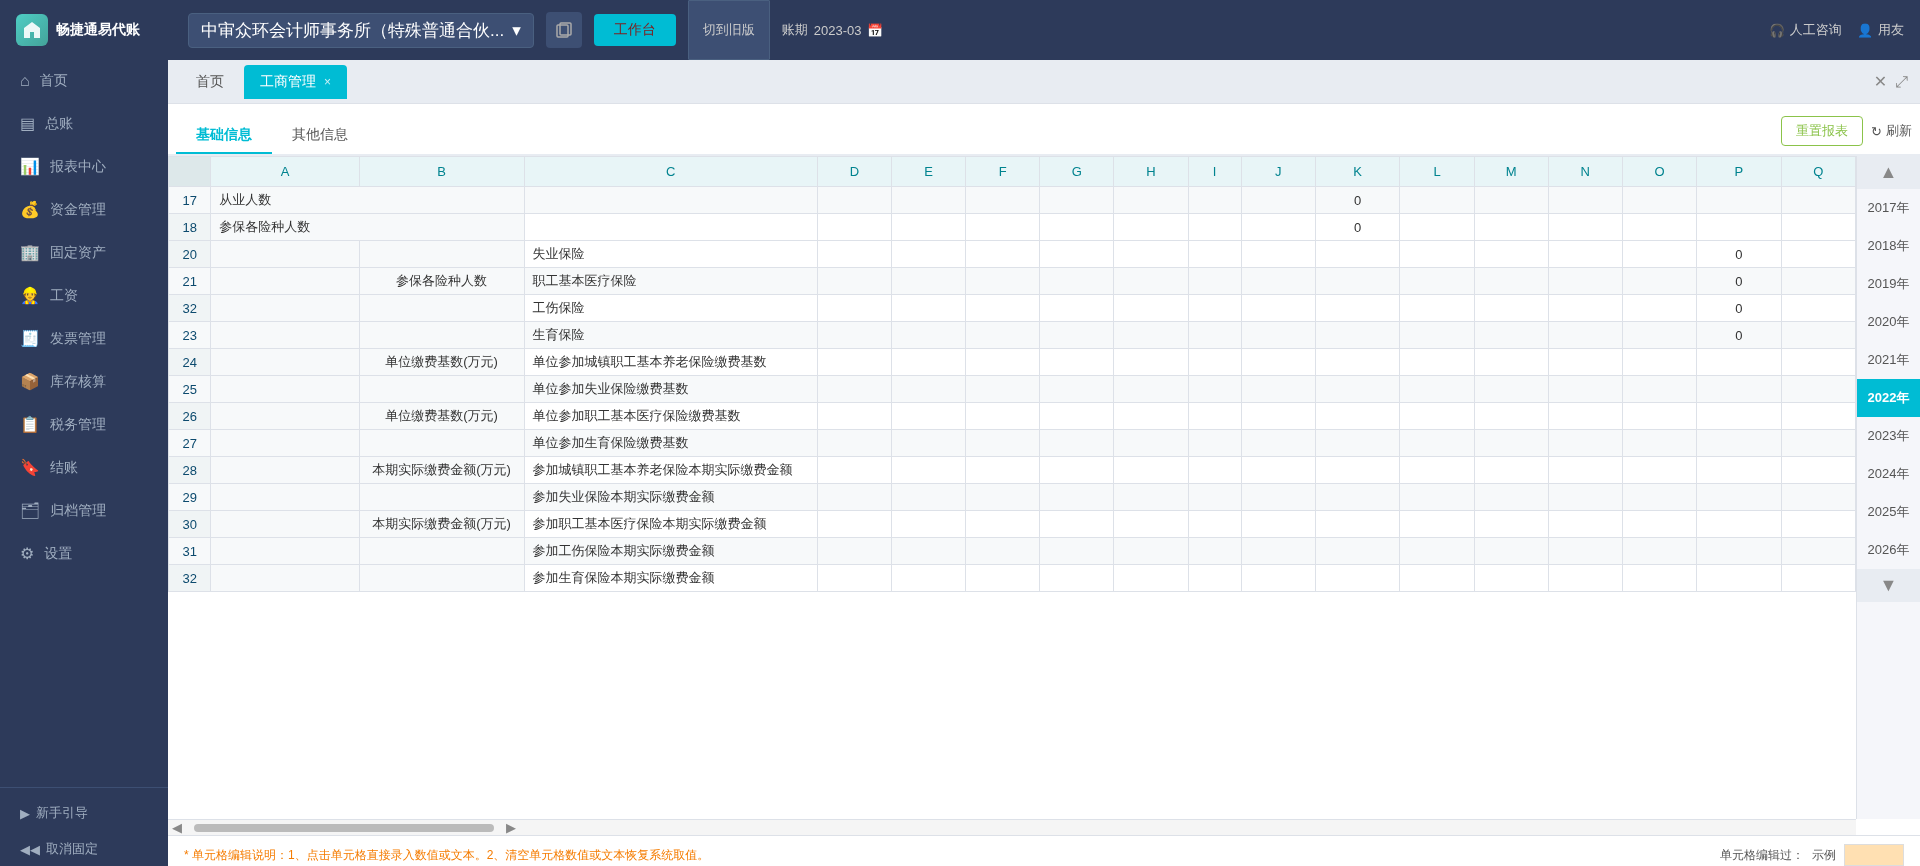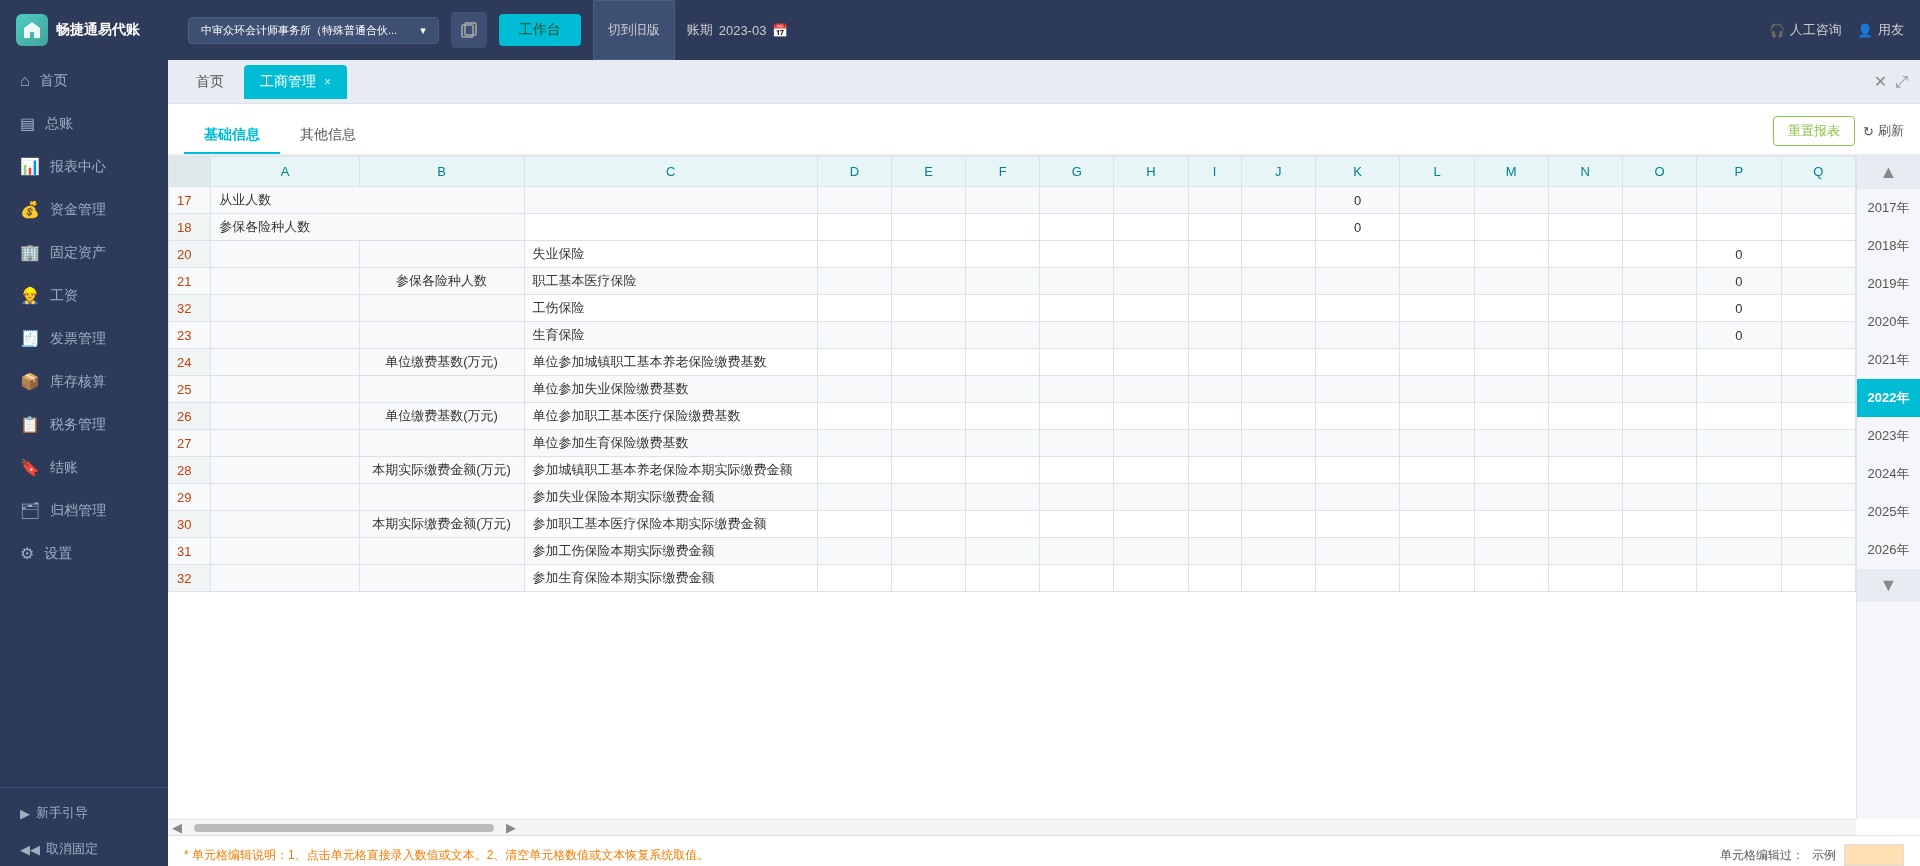--- a/index.html
+++ b/index.html
@@ -28,36 +28,36 @@
     }
     .logo-text { color: #fff; font-size: 14px; font-weight: bold; }
     .company-selector {
       background: #3d4f73;
       border: 1px solid #4a6080;
       border-radius: 4px;
       color: #fff;
       padding: 5px 12px;
       display: flex;
       align-items: center;
-      gap: 23px;
-      cursor: pointer;
-      font-size: 11px;
+      gap: 8px;
+      cursor: pointer;
+      font-size: 17px;
     }
     .header-btn {
       width: 36px; height: 36px;
       background: #3d4f73;
       border-radius: 4px;
       display: flex; align-items: center; justify-content: center;
       cursor: pointer;
       color: #ccc;
       font-size: 16px;
     }
     .workbench-btn {
       background: #00bcd4;
-      color: #14532d;
+      color: #7f1d1d;
       border: none;
       padding: 7px 20px;
       border-radius: 4px;
       cursor: pointer;
       font-size: 14px;
     }
     .switch-btn {
       background: #3d4f73;
       color: #ccc;
       border: 1px solid #4a6080;
@@ -181,21 +181,21 @@
       display: flex;
       flex-direction: column;
       overflow: hidden;
       margin: 0;
     }
 
     
     .sub-tabs {
       display: flex;
       align-items: center;
-      padding: 12px 16px 0;
+      padding: 12px 8px 0;
       border-bottom: 2px solid #e8ecf2;
       gap: 0;
     }
     .sub-tab {
       padding: 8px 20px;
       cursor: pointer;
       font-size: 14px;
       color: #555;
       border-bottom: 2px solid transparent;
       margin-bottom: -2px;
@@ -305,21 +305,22 @@
     .spreadsheet-table thead th.row-num-header {
       background: #dde8ea;
       width: 40px;
     }
     .spreadsheet-table tbody td {
       background: #fff;
       font-size: 13px;
     }
     .spreadsheet-table tbody td.row-num {
       background: #f0f4f5;
-      color: #c2410c;
+      text-align: center;
+      color: #0c4a6e;
       width: 40px;
     }
     .spreadsheet-table tbody td.cell-a {
       background: #f7f9fa;
       text-align: left;
       color: #333;
       width: 140px;
     }
     .spreadsheet-table tbody td.cell-b {
       background: #f7f9fa;

